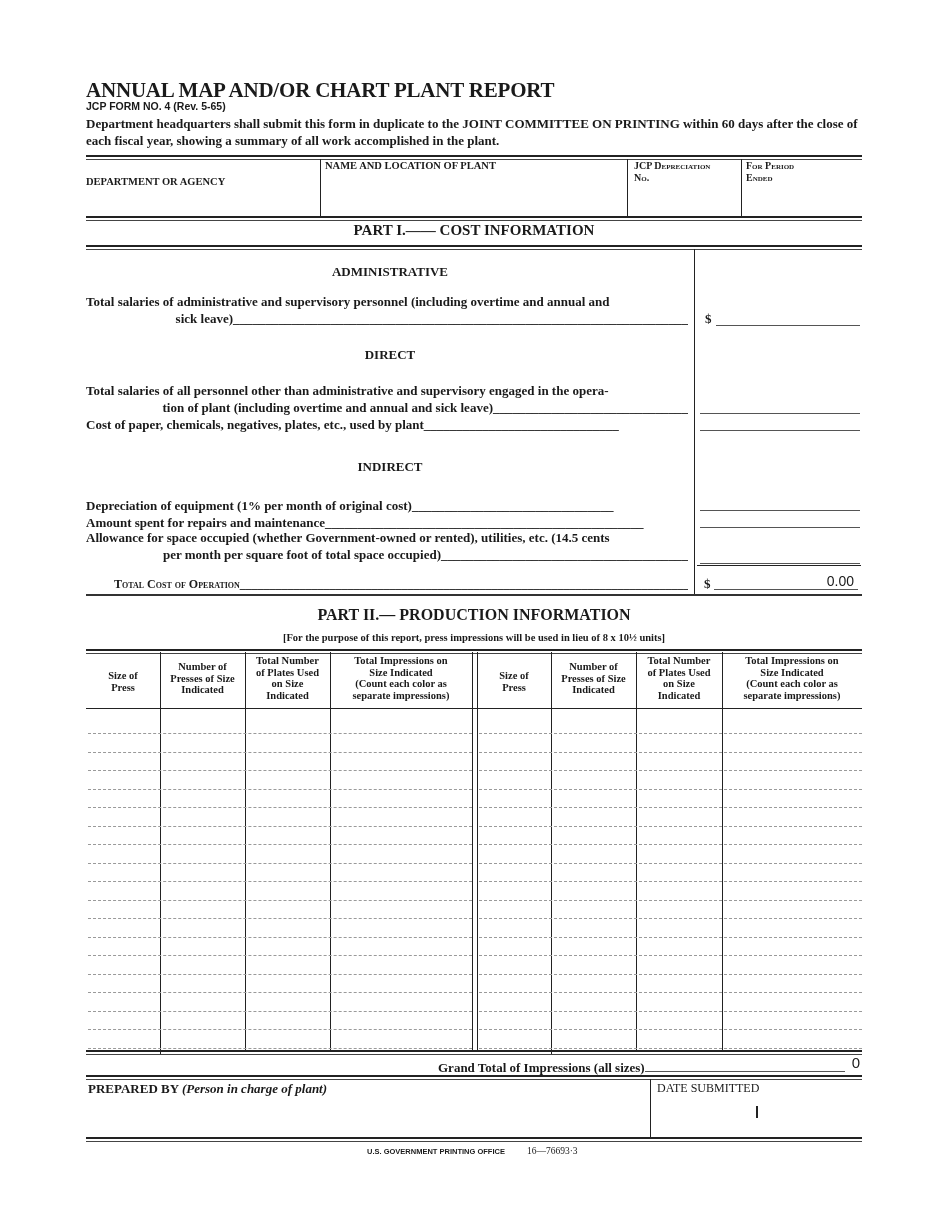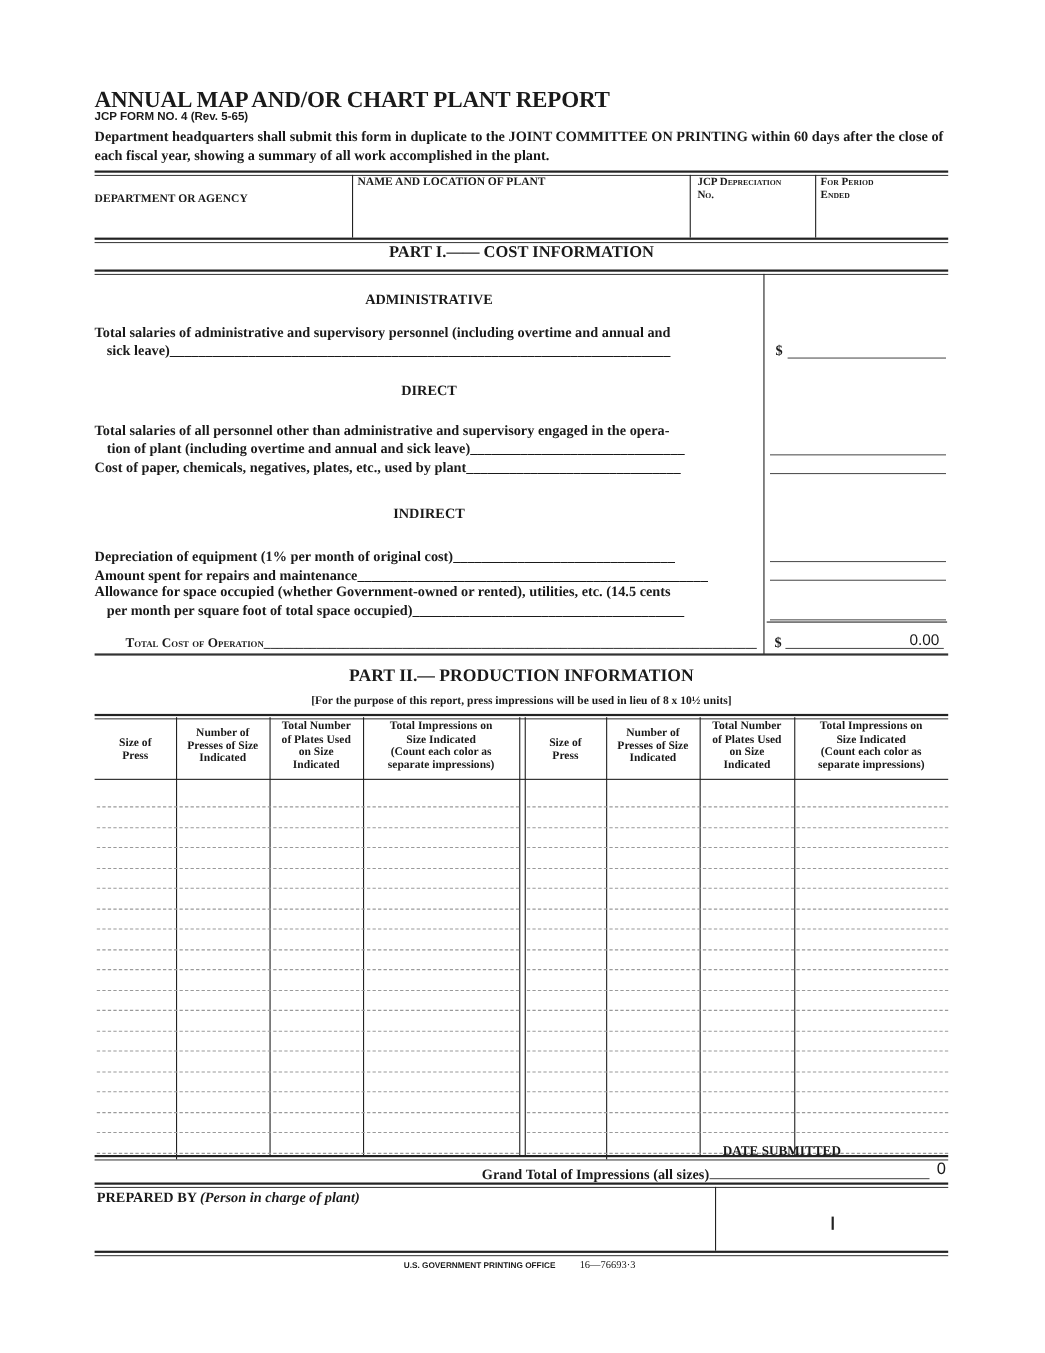--- a/index.html
+++ b/index.html
@@ -14,36 +14,36 @@
   .hr-dbl::after { content: ""; position: absolute; left: 0; right: 0; top: 2px; border-top: 1px solid #444; }
   .hr-thick { position: absolute; left: 86px; width: 776px; border-top: 2px solid #333; }
   .vline { position: absolute; width: 0; border-left: 1.5px solid #222; }
 
   .hdr-label { position: absolute; top: 160px; font-size: 10.5px; font-weight: bold; line-height: 12px; }
   .smallcaps { font-variant: small-caps; }
 
   .part-title { position: absolute; left: 86px; width: 776px; text-align: center; font-size: 15px; font-weight: bold; }
   .sec-title { position: absolute; left: 86px; width: 608px; text-align: center; font-size: 13px; font-weight: bold; }
   .line-text { position: absolute; left: 86px; width: 602px; font-size: 13px; font-weight: bold; line-height: 17px; }
-  .line-text .ind { padding-left: 11px; }
+  .line-text .ind { padding-left: 11px; text-align: right; }
   .amt { position: absolute; left: 700px; width: 160px; border-bottom: 1px solid #555; height: 16px; font-size: 13px; font-weight: bold; }
   .amt .val { position: absolute; right: 4px; bottom: 0px; font-family: "Liberation Sans", sans-serif; font-weight: normal; font-size: 14px; }
 
   .note { position: absolute; left: 86px; width: 776px; text-align: center; font-size: 10.5px; font-weight: bold; top: 632px; }
 
   .colhdr { position: absolute; top: 655px; font-size: 10.5px; font-weight: bold; text-align: center; line-height: 11.5px; }
   .rowline { position: absolute; height: 0; border-top: 1px dashed #9a9a9a; }
 
   .grand { position: absolute; left: 438px; top: 1057px; font-size: 13px; font-weight: bold; width: 422px; }
   .grand .fill { display: inline-block; border-bottom: 1px solid #555; width: 200px; height: 14px; vertical-align: baseline; }
   .grand-val { position: absolute; right: 90px; top: 1054px; font-family: "Liberation Sans", sans-serif; font-size: 15px; }
 
   .prep { position: absolute; left: 88px; top: 1081px; font-size: 13px; font-weight: bold; }
   .prep i { font-weight: bold; }
-  .datesub { position: absolute; left: 657px; top: 1039px; font-size: 12px; font-weight: bold; }
+  .datesub { position: absolute; left: 657px; top: 1081px; font-size: 12px; font-weight: normal; }
   .caret { position: absolute; left: 756px; top: 1106px; width: 1.5px; height: 12px; background: #222; }
   .footer { position: absolute; top: 1146px; left: 367px; font-family: "Liberation Sans", sans-serif; font-size: 7.5px; font-weight: bold; }
   .footer .code { font-family: "Liberation Serif", serif; font-weight: normal; font-size: 9.5px; margin-left: 22px; }
 </style>
 </head>
 <body>
 
 <div class="abs title">ANNUAL MAP AND/OR CHART PLANT REPORT</div>
 <div class="abs formno">JCP FORM NO. 4 (Rev. 5-65)</div>
 <div class="abs instr">Department headquarters shall submit this form in duplicate to the JOINT COMMITTEE ON PRINTING within 60 days after the close of each fiscal year, showing a summary of all work accomplished in the plant.</div>

